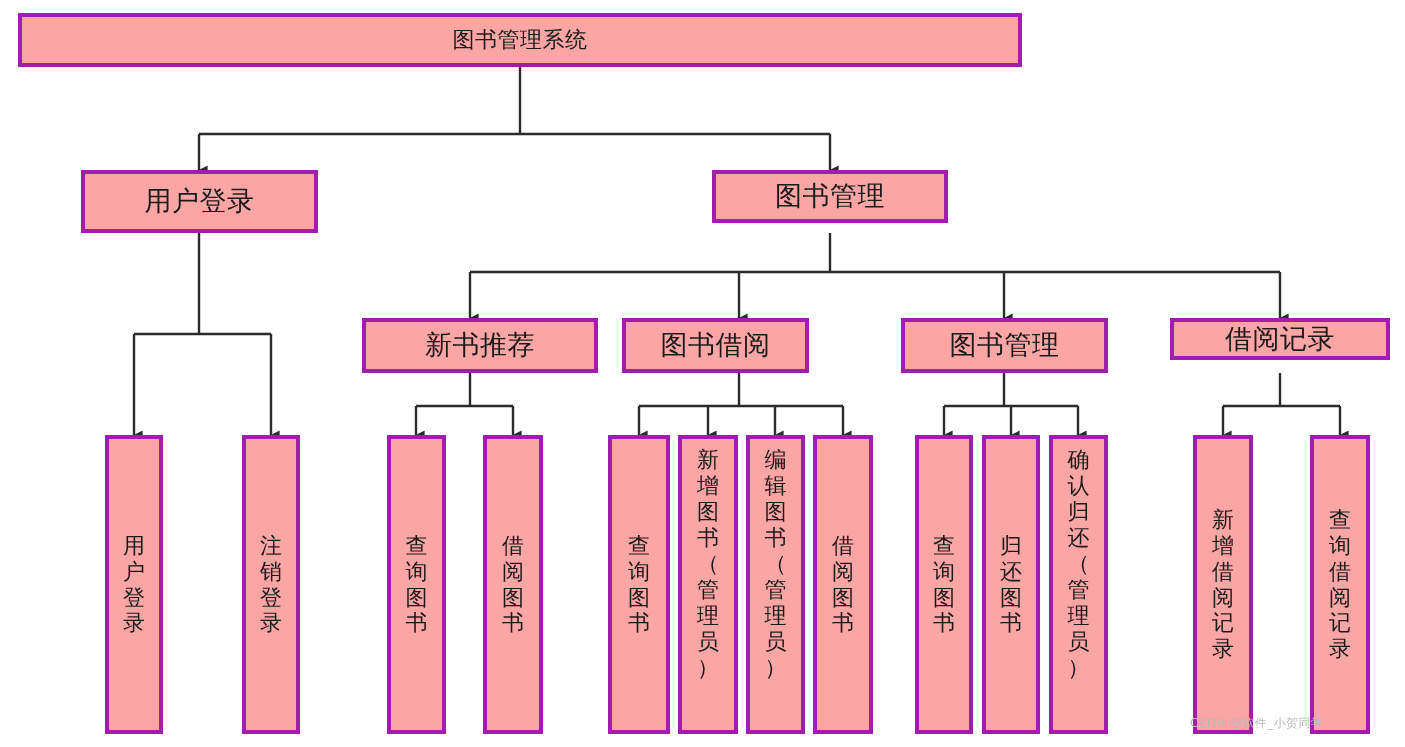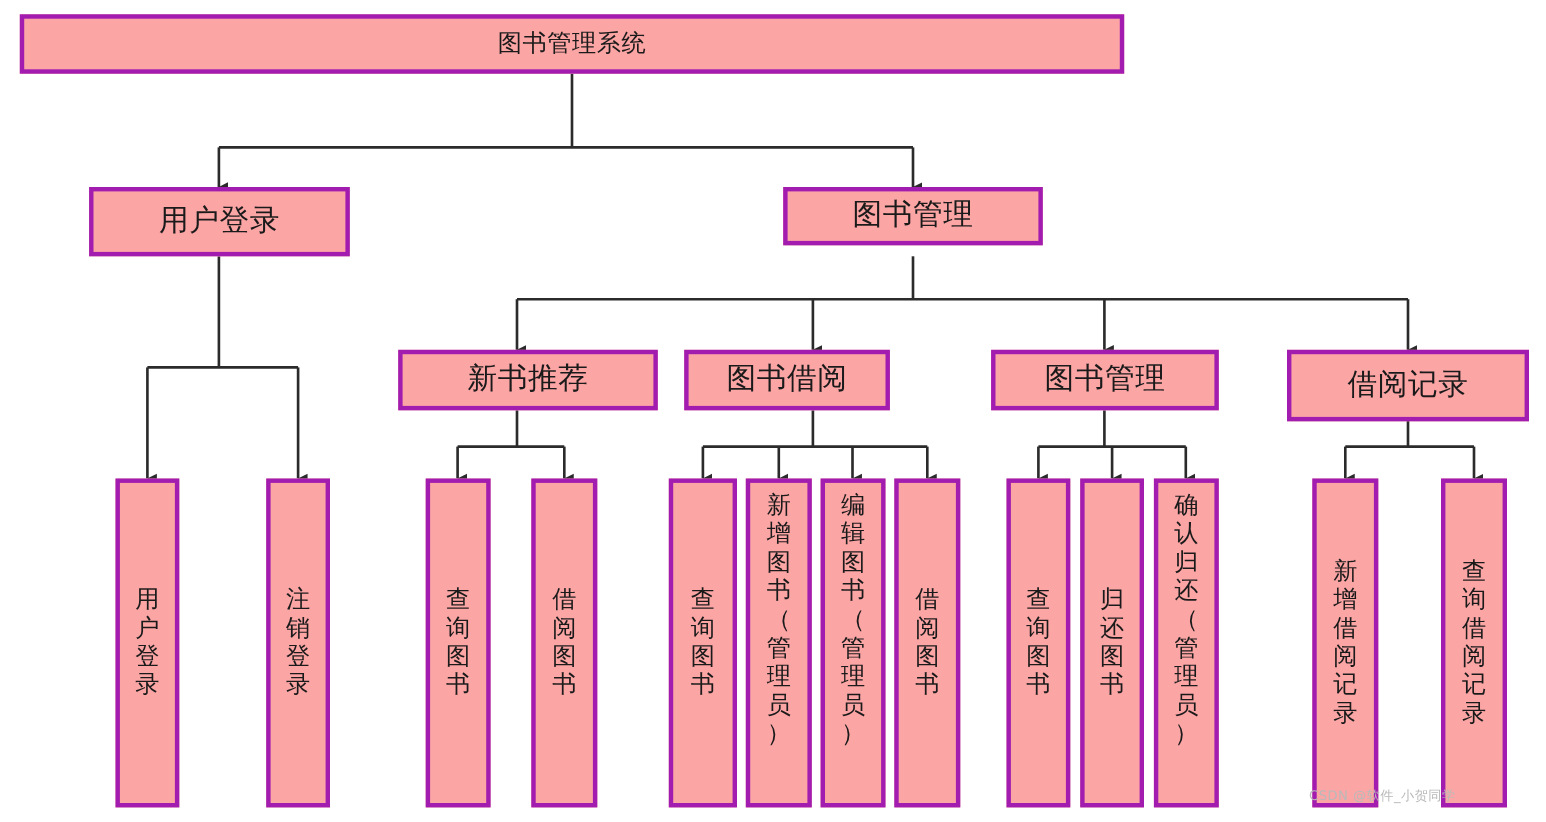--- a/index.html
+++ b/index.html
@@ -135,21 +135,21 @@
 
   <div class="node h" style="left: 362px; top: 318px; width: 236px; height: 55px;">
     <span class="label">新书推荐</span>
   </div>
   <div class="node h" style="left: 622px; top: 318px; width: 187px; height: 55px;">
     <span class="label">图书借阅</span>
   </div>
   <div class="node h" style="left: 901px; top: 318px; width: 207px; height: 55px;">
     <span class="label">图书管理</span>
   </div>
-  <div class="node h" style="left: 1170px; top: 318px; width: 220px; height: 65px;">
+  <div class="node h" style="left: 1170px; top: 318px; width: 220px; height: 42px;">
     <span class="label">借阅记录</span>
   </div>
 
   <div class="node v center" style="left: 105px; top: 435px; width: 58px; height: 299px;">
     <span class="label">用
 户
 登
 录</span>
   </div>
   <div class="node v center" style="left: 242px; top: 435px; width: 58px; height: 299px;">

